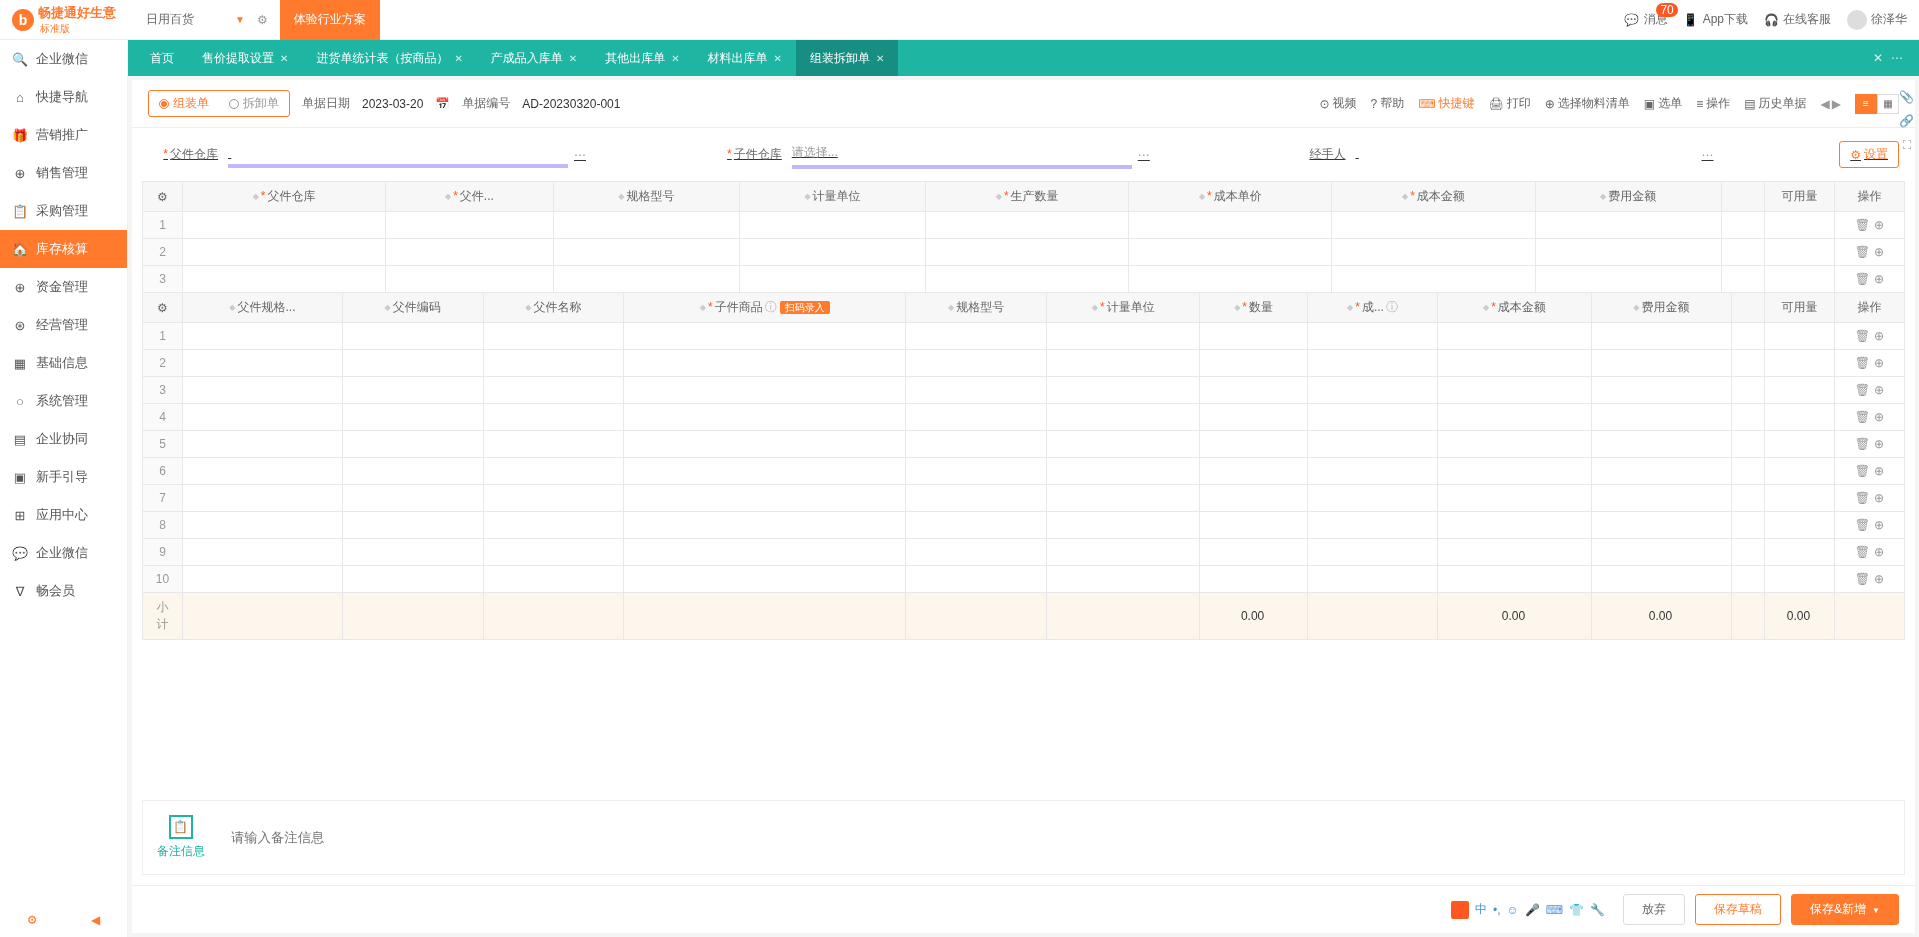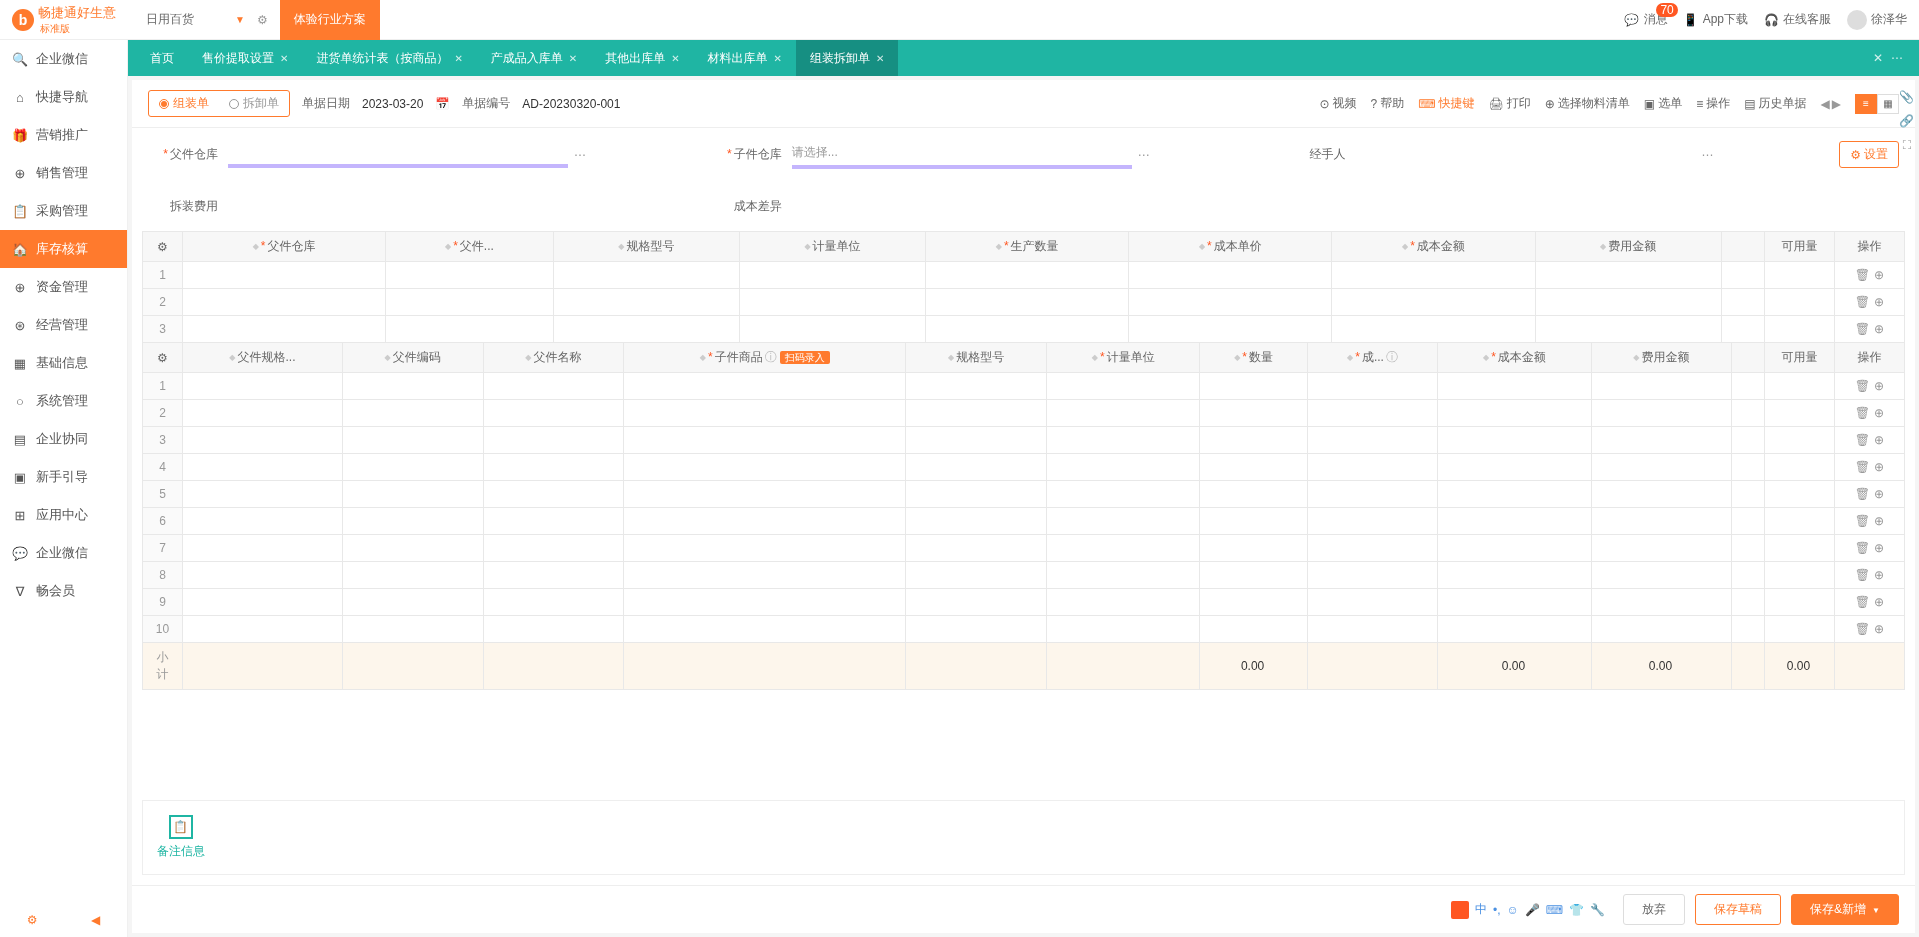--- a/index.html
+++ b/index.html
@@ -2,21 +2,21 @@
 <html><head>
 <meta charset="utf-8">
 <style>
 * { margin: 0; padding: 0; box-sizing: border-box; }
 body { font-family: "Microsoft YaHei", Arial, sans-serif; font-size: 12px; color: #333; background: #fff; overflow: hidden; }
 
 
 .topbar { height: 40px; display: flex; align-items: center; padding: 0 12px; border-bottom: 1px solid #eee; }
 .logo { display: flex; align-items: center; gap: 4px; }
 .logo-icon { width: 22px; height: 22px; background: #ff7a2d; border-radius: 50%; display: flex; align-items: center; justify-content: center; color: #fff; font-weight: bold; font-size: 14px; }
-.logo-text { color: #ff7a2d; font-size: 13px; font-weight: normal; }
+.logo-text { color: #ff7a2d; font-size: 13px; font-weight: bold; }
 .logo-sub { color: #ff7a2d; font-size: 10px; margin-left: 2px; }
 .top-select { margin-left: 30px; color: #666; cursor: pointer; display: flex; align-items: center; gap: 41px; }
 .chev-down { color: #ff7a2d; font-size: 10px; }
 .gear-top { margin-left: 12px; color: #999; cursor: pointer; }
 .try-btn { margin-left: 12px; background: #ff7a2d; color: #fff; border: none; padding: 24px 14px; border-radius: 9px; cursor: pointer; font-size: 12px; }
 .topbar-right { margin-left: auto; display: flex; align-items: center; gap: 16px; color: #666; }
 .tb-item { display: flex; align-items: center; gap: 4px; cursor: pointer; position: relative; }
 .badge { position: absolute; top: -8px; right: -10px; background: #ff5722; color: #fff; border-radius: 8px; padding: 0 4px; font-size: 12px; min-width: 16px; text-align: center; }
 .avatar { width: 20px; height: 20px; background: #ddd; border-radius: 50%; }
 
@@ -51,21 +51,21 @@
 .cal-icon { color: #ff7a2d; }
 .toolbar-right { margin-left: auto; display: flex; gap: 14px; align-items: center; }
 .tr-link { color: #666; cursor: pointer; display: flex; align-items: center; gap: 3px; }
 .tr-link.orange { color: #ff7a2d; }
 .arrow-lr { display: flex; gap: 2px; color: #999; }
 .view-btns { display: flex; }
 .view-btn { width: 22px; height: 20px; border: 1px solid #ddd; display: flex; align-items: center; justify-content: center; cursor: pointer; color: #666; font-size: 10px; }
 .view-btn.act { background: #ff7a2d; color: #fff; border-color: #ff7a2d; }
 
 
-.form-row { padding: 12px 16px; display: flex; gap: 30px; align-items: center; }
+.form-row { padding: 12px 16px; display: flex; gap: 30px; align-items: center; text-decoration: underline; }
 .form-group { display: flex; align-items: center; flex: 1; }
 .fg-label { width: 70px; text-align: right; color: #666; margin-right: 10px; }
 .req { color: #ff5722; margin-right: 2px; }
 .fg-input { flex: 1; border: none; border-bottom: 4px solid #c4b5fd; padding: 4px 0; color: #999; max-width: 340px; }
 .fg-input.plain { border-bottom-color: transparent; }
 .fg-dots { color: #999; cursor: pointer; margin-left: 6px; }
 .settings-btn { border: 1px solid #ff7a2d; color: #ff7a2d; padding: 4px 10px; border-radius: 3px; cursor: pointer; display: flex; align-items: center; gap: 3px; }
 
 
 .table-wrap { flex: 1; overflow: auto; padding: 0 10px; }
@@ -296,32 +296,20 @@
           <div class="fg-input">请选择...</div>
           <span class="fg-dots">⋯</span>
         </div>
         <div class="form-group">
           <span class="fg-label">经手人</span>
           <div class="fg-input plain">&nbsp;</div>
           <span class="fg-dots">⋯</span>
         </div>
         <div class="settings-btn">⚙ <span>设置</span></div>
       </div>
-      <div class="form-row">
-        <div class="form-group">
-          <span class="fg-label">拆装费用</span>
-          <div class="fg-input plain">&nbsp;</div>
-        </div>
-        <div class="form-group">
-          <span class="fg-label">成本差异</span>
-          <div class="fg-input plain">&nbsp;</div>
-        </div>
-        <div class="form-group"></div>
-        <div style="width:60px"></div>
-      </div>
 
       <div class="table-wrap">
         <table>
           <thead>
               <tr id="t1-head">
                 <th class="th-gear">⚙</th>
                 <th><span class="sort-ic">◆</span><span class="req">*</span>父件仓库</th>
                 <th><span class="sort-ic">◆</span><span class="req">*</span>父件...</th>
                 <th><span class="sort-ic">◆</span>规格型号</th>
                 <th><span class="sort-ic">◆</span>计量单位</th>
@@ -577,20 +565,21 @@
               </tr>
             </tbody>
         </table>
       </div>
 
       <div class="remarks">
         <div class="remarks-icon">
           <div class="remarks-icon-box">📋</div>
           <div>备注信息</div>
         </div>
+        <input class="remarks-input" placeholder="请输入备注信息" style="">
       </div>
 
       <div class="footer">
         <div class="taskbar-items">
           <div class="tbi" style="background:#ff5722"></div>
           <span style="color:#4a90e2">中</span>
           <span style="color:#4a90e2">•,</span>
           <span style="color:#4a90e2">☺</span>
           <span style="color:#4a90e2">🎤</span>
           <span style="color:#4a90e2">⌨</span>

